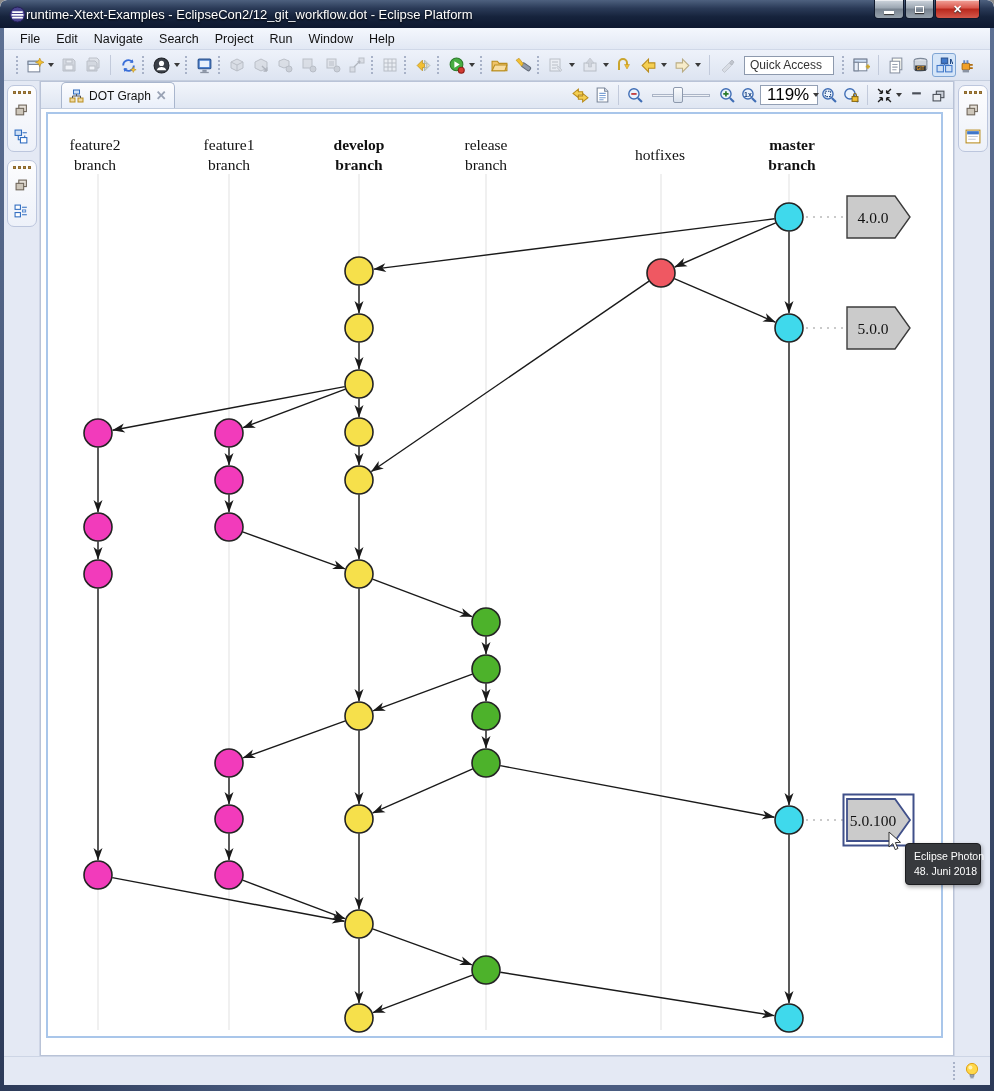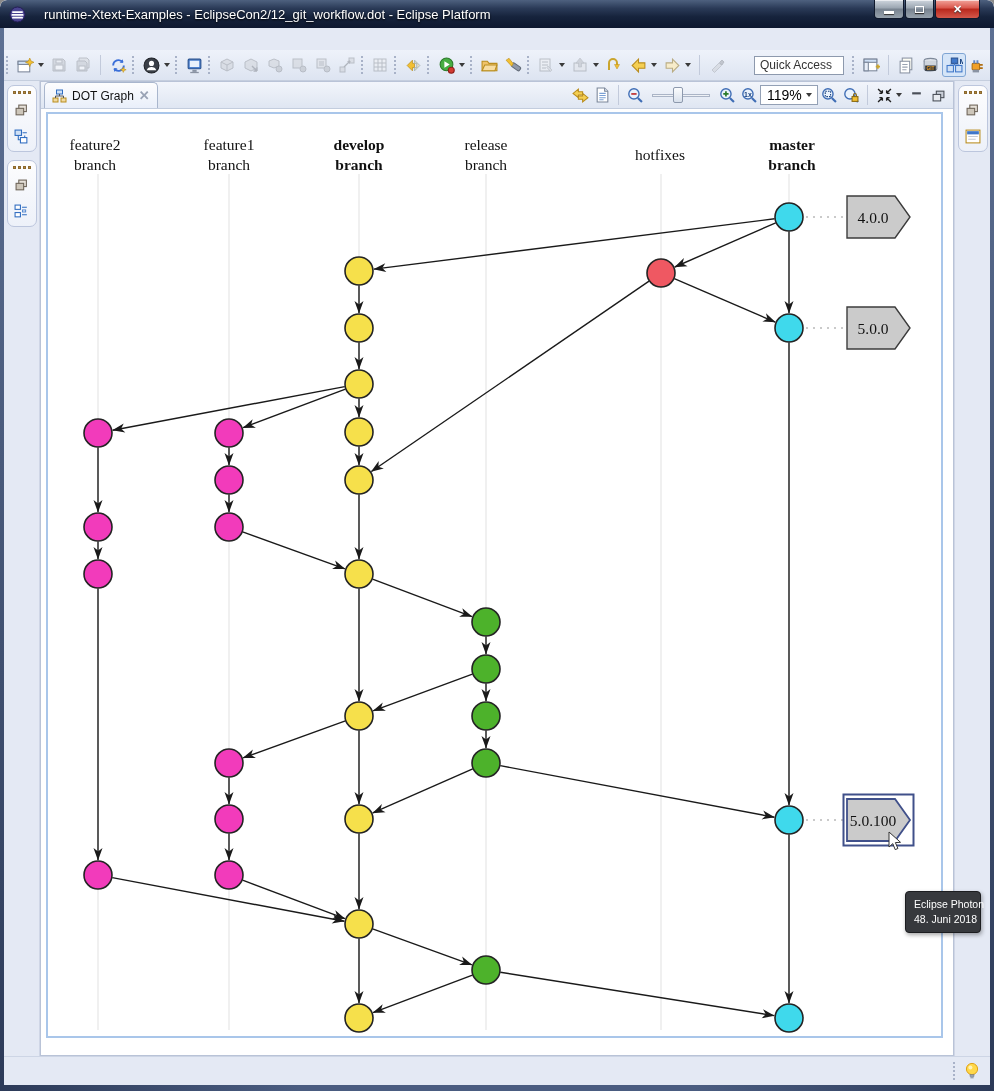--- a/index.html
+++ b/index.html
@@ -3,21 +3,21 @@
 <meta charset="utf-8">
 <style>
   * { margin:0; padding:0; box-sizing:border-box; }
   html,body { width:994px; height:1091px; background:#8a8a8a; font-family:"Liberation Sans",sans-serif; }
   .window { position:relative; width:994px; height:1091px; background:#e4e9f4; border-radius:7px 7px 0 0; overflow:hidden; }
 
   
   .titlebar { position:absolute; left:0; top:0; width:994px; height:28px;
     background:linear-gradient(#4e617f 0%, #2a3a57 30%, #16233c 60%, #0e1830 100%);
     border-radius:7px 7px 0 0; display:flex; align-items:center; color:#fff; }
-  .titlebar .apptitle { font-size:13px; margin-left:18px; text-shadow:0 1px 2px #000; white-space:nowrap; }
+  .titlebar .apptitle { font-size:13px; margin-left:0; text-shadow:0 1px 2px #000; white-space:nowrap; }
   .eclipse-logo { margin-left:9px; }
   .winbtns { position:absolute; right:14px; top:0; display:flex; }
   .winbtn { height:19px; border:1px solid #10192c; border-top:none; border-radius:0 0 4px 4px;
     background:linear-gradient(#cfd6de 0%, #9aa5b1 45%, #77828f 50%, #98a3ae 100%);
     display:flex; align-items:center; justify-content:center; color:#fff; font-size:11px; font-weight:bold;
     text-shadow:0 1px 1px #333; box-shadow:inset 0 1px 0 rgba(255,255,255,.6); }
   .winbtn.min { width:30px; } .winbtn.max { width:29px; margin-left:1px; }
   .winbtn.close { width:45px; margin-left:1px;
     background:linear-gradient(#f2a49b 0%, #d9554a 45%, #b8271c 50%, #d4584b 100%); }
   .maxglyph { width:9px; height:7px; border:1px solid #fff; box-shadow:0 1px 1px #333; }
@@ -25,21 +25,21 @@
 
   
   .menubar { position:absolute; left:4px; top:28px; width:986px; height:22px;
     background:linear-gradient(#f4f7fd,#e2e8f4); display:flex; align-items:center; padding-left:8px;
     border-bottom:1px solid #d0d8e8; }
   .menuitem { font-size:12.5px; color:#111; padding:2px 8px; cursor:default; }
 
   
   .toolbar { position:absolute; left:4px; top:50px; width:986px; height:31px;
     background:linear-gradient(#eef2fa,#dde4f1); display:flex; align-items:center;
-    border-bottom:1px solid #c5cede; padding:0 0; }
+    border-bottom:1px solid #c5cede; padding:0 10px; }
   .handle { width:3px; height:18px; border-left:2px dotted #a8b2c8; margin:0 4px 0 2px; }
   .sep { width:1px; height:20px; background:#c2cadb; margin:0 5px; }
   .tbtn { width:24px; height:24px; display:flex; align-items:center; justify-content:center; border-radius:3px; }
   .tbtn.disabled { opacity:.45; filter:grayscale(60%); }
   .chev { width:0; height:0; border-left:3px solid transparent; border-right:3px solid transparent; border-top:4px solid #3a3a3a; margin:0 3px 0 1px; }
   .qa-input { width:90px; height:19px; border:1px solid #8d99ad; background:#fff; font-size:12px; padding:0 5px;
     font-family:"Liberation Sans",sans-serif; margin-left:auto; }
   .qa-input::placeholder { color:#333; opacity:1; }
   .persp.sel { background:#d5e5f8; border:1px solid #7fa5d4; border-radius:3px; }
 
@@ -52,28 +52,28 @@
     display:flex; flex-direction:column; align-items:center; gap:6px; }
   .dots { display:flex; gap:2px; margin-top:1px; }
   .dots i { width:3px; height:3px; background:#b4873f; border:1px solid #8c6a2f; }
   .vbtn { width:22px; height:20px; display:flex; align-items:center; justify-content:center; }
 
   
   .editor { position:absolute; left:40px; top:81px; right:40px; bottom:35px; background:#fff;
     border:1px solid #b9c3d7; }
   .tabrow { position:absolute; left:0; top:0; right:0; height:27px;
     background:linear-gradient(#f2f5fb,#dfe6f2); border-bottom:1px solid #c3cdde; display:flex; align-items:flex-end; }
-  .tab { height:26px; margin-left:3px; display:flex; align-items:center; gap:5px; padding:0 7px 0 7px;
+  .tab { height:26px; margin-left:20px; display:flex; align-items:center; gap:5px; padding:0 7px 0 7px;
     background:linear-gradient(#fdfdfe,#e9effa); border:1px solid #a9b6cd; border-bottom:none;
     border-radius:5px 5px 0 0; font-size:12px; color:#111; }
   .tabclose { color:#9aa3b5; font-size:13px; font-weight:bold; line-height:10px; }
   .viewbar { margin-left:auto; display:flex; align-items:center; height:26px; padding-right:4px; }
   .vtb { width:22px; height:22px; display:flex; align-items:center; justify-content:center; border-radius:3px; }
   .zoombox { width:58px; height:20px; background:#fff; border:1px solid #93a0b5; display:flex; align-items:center;
-    font-size:14px; padding:0 3px 0 6px; gap:4px; }
+    font-size:17px; padding:0 3px 0 6px; gap:4px; }
   .slider { width:62px; height:20px; position:relative; margin:0 4px; }
   .slider .track { position:absolute; left:2px; right:2px; top:9px; height:3px; background:#eef1f6; border:1px solid #aab4c6; }
   .slider .thumb { position:absolute; left:23px; top:2px; width:10px; height:16px;
     background:linear-gradient(#fcfdfe,#d8e0ec); border:1px solid #8d99ad; border-radius:2px; }
 
   .canvas { position:absolute; left:5px; top:30px; width:897px; height:926px; background:#fff; border:2px solid #a9c6ea; }
   .statusline { position:absolute; left:5px; top:958px; right:5px; height:20px; background:#fff;
     font-size:12.5px; color:#000; padding:3px 0 0 5px; }
 
   
@@ -82,21 +82,21 @@
 
   
   .wb { position:absolute; background:linear-gradient(#5d7093,#2c3a58); z-index:50; }
   .wb.l { left:0; top:28px; width:4px; bottom:0; }
   .wb.r { right:0; top:28px; width:4px; bottom:0; }
   .wb.b { left:0; right:0; bottom:0; height:6px; background:linear-gradient(90deg,#2c3a58,#4a5c80 30%,#4a5c80 70%,#2c3a58); }
 
   
   .tooltip { position:absolute; left:905px; top:843px; width:76px; height:42px; background:#37393d;
     border:1px solid #1c1d20; border-radius:4px; color:#fff; font-size:10.5px; line-height:15px;
-    padding:5px 0 0 8px; z-index:60; box-shadow:1px 2px 4px rgba(0,0,0,.35); white-space:nowrap;margin-top:48px; }
+    padding:5px 0 0 8px; z-index:60; box-shadow:1px 2px 4px rgba(0,0,0,.35); white-space:nowrap; }
   .cursor { position:absolute; left:888px; top:831px; z-index:70; }
 </style>
 </head>
 <body>
 
 <div class="window">
 
   <div class="titlebar">
     <svg class="eclipse-logo" width="17" height="17" viewBox="0 0 17 17">
       <circle cx="8.5" cy="8.5" r="7.5" fill="#4a4490" stroke="#241f57"></circle>
@@ -109,20 +109,30 @@
       <div class="winbtn min">
           <div class="minglyph"></div>
         </div>
       <div class="winbtn max">
           <div class="maxglyph"></div>
         </div>
       <div class="winbtn close">✕</div>
     </div>
   </div>
 
+  <div class="menubar">
+    <span class="menuitem">File</span>
+    <span class="menuitem">Edit</span>
+    <span class="menuitem">Navigate</span>
+    <span class="menuitem">Search</span>
+    <span class="menuitem">Project</span>
+    <span class="menuitem">Run</span>
+    <span class="menuitem">Window</span>
+    <span class="menuitem">Help</span>
+  </div>
 
   <div class="toolbar">
     <div class="handle"></div>
     <div class="tbtn">
       <svg width="17" height="17" viewBox="0 0 16 16">
           <rect x="1" y="4" width="11" height="10" fill="#fff" stroke="#7a8699"></rect>
           <rect x="1" y="4" width="11" height="3" fill="#cfe0f5" stroke="#7a8699"></rect>
           <path d="M12 1 L13.2 3.8 L16 5 L13.2 6.2 L12 9 L10.8 6.2 L8 5 L10.8 3.8 Z" fill="#f3c032" stroke="#b98d1e" stroke-width=".6"></path>
         </svg>
     </div>

